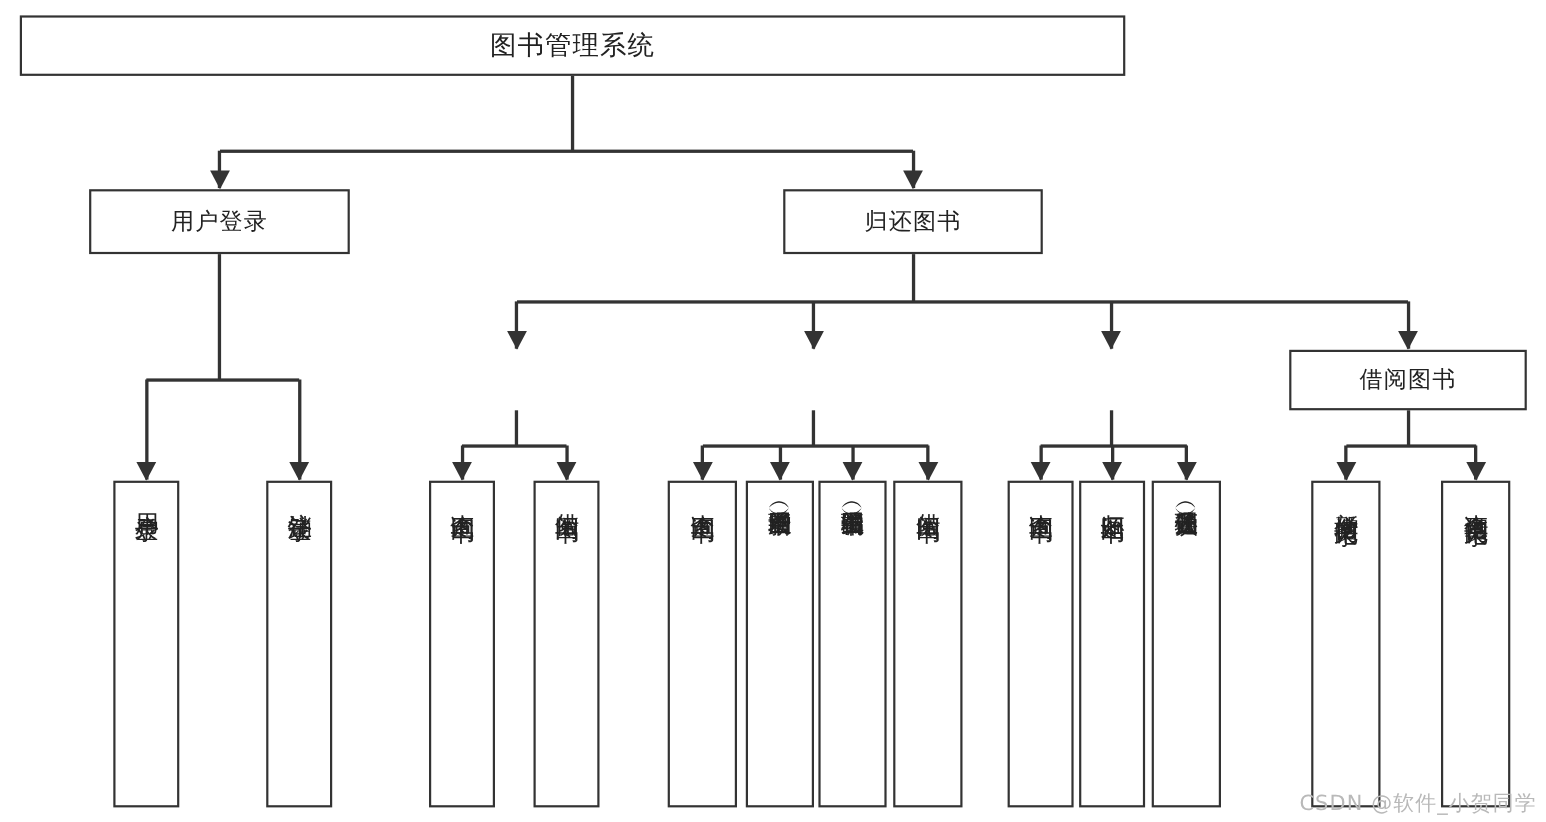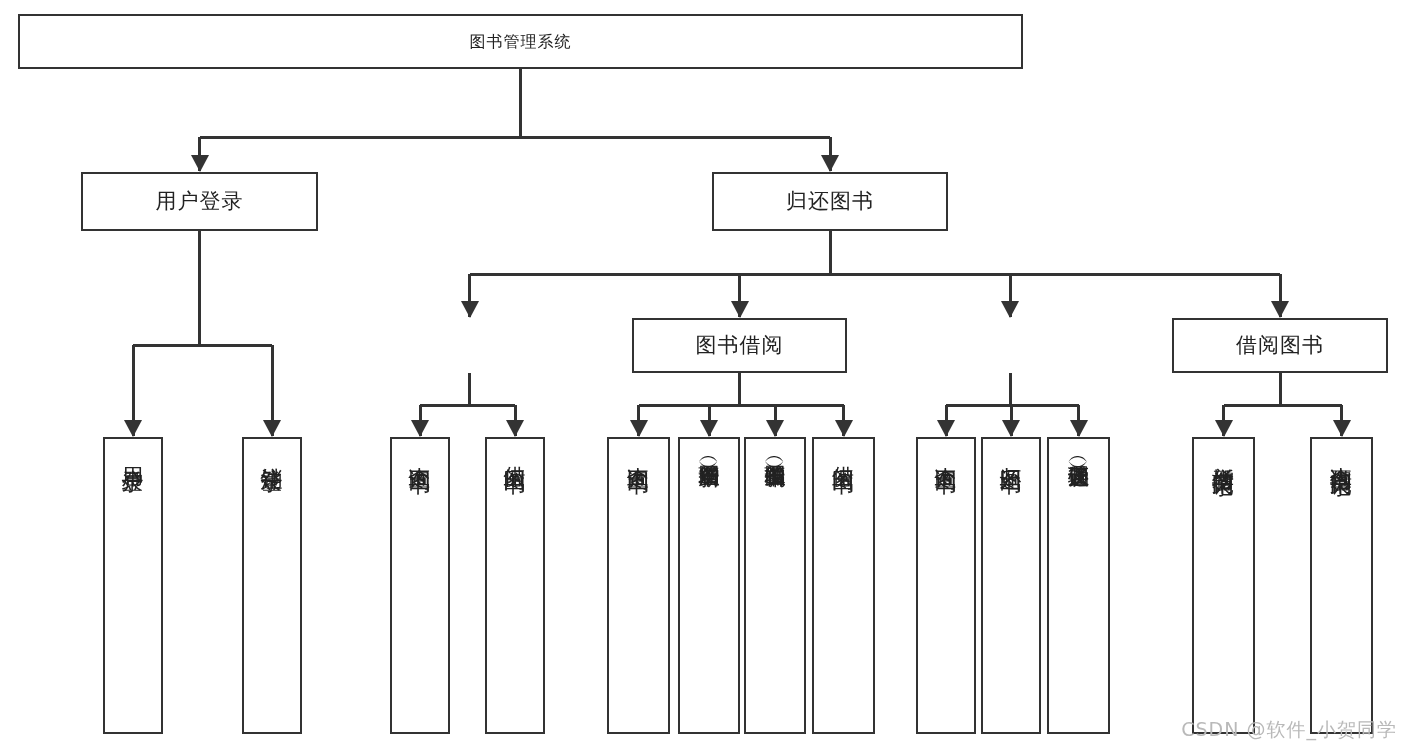--- a/index.html
+++ b/index.html
@@ -26,21 +26,21 @@
     align-items: center;
     justify-content: center;
     color: #222222;
   }
   .node.horiz {
     font-size: 21px;
     letter-spacing: 1px;
     line-height: 1.2;
   }
   .node.root {
-    font-size: 16px;
+    font-size: 24px;
   }
   .node.vert {
     align-items: flex-start;
     justify-content: center;
     padding-top: 10px;
   }
   .vlabel {
     writing-mode: vertical-rl;
     text-orientation: upright;
     font-size: 22px;
@@ -96,23 +96,20 @@
     <div class="arrow" style="left: 821px; top: 155px;"></div>
     <div class="node horiz" style="left: 712px; top: 172px; width: 236px; height: 59px;">
       <span>归还图书</span>
     </div>
     <div class="edge v" style="left: 828.5px; top: 231px; height: 43px;"></div>
     <div class="edge h" style="left: 469.5px; top: 272.5px; width: 810.5px;"></div>
     <div class="edge v" style="left: 468px; top: 274px; height: 43px;"></div>
     <div class="arrow" style="left: 460.5px; top: 301px;"></div>
     <div class="edge v" style="left: 738px; top: 274px; height: 43px;"></div>
     <div class="arrow" style="left: 730.5px; top: 301px;"></div>
-    <div class="node horiz" style="left: 632px; top: 318px; width: 215px; height: 55px;">
-      <span>图书借阅</span>
-    </div>
     <div class="edge v" style="left: 1008.5px; top: 274px; height: 43px;"></div>
     <div class="arrow" style="left: 1001px; top: 301px;"></div>
     <div class="edge v" style="left: 1278.5px; top: 274px; height: 43px;"></div>
     <div class="arrow" style="left: 1271px; top: 301px;"></div>
     <div class="node horiz" style="left: 1172px; top: 318px; width: 216px; height: 55px;">
       <span>借阅图书</span>
     </div>
     <div class="edge v" style="left: 198px; top: 231px; height: 114px;"></div>
     <div class="edge h" style="left: 133px; top: 343.5px; width: 139px;"></div>
     <div class="edge v" style="left: 131.5px; top: 345px; height: 91px;"></div>

